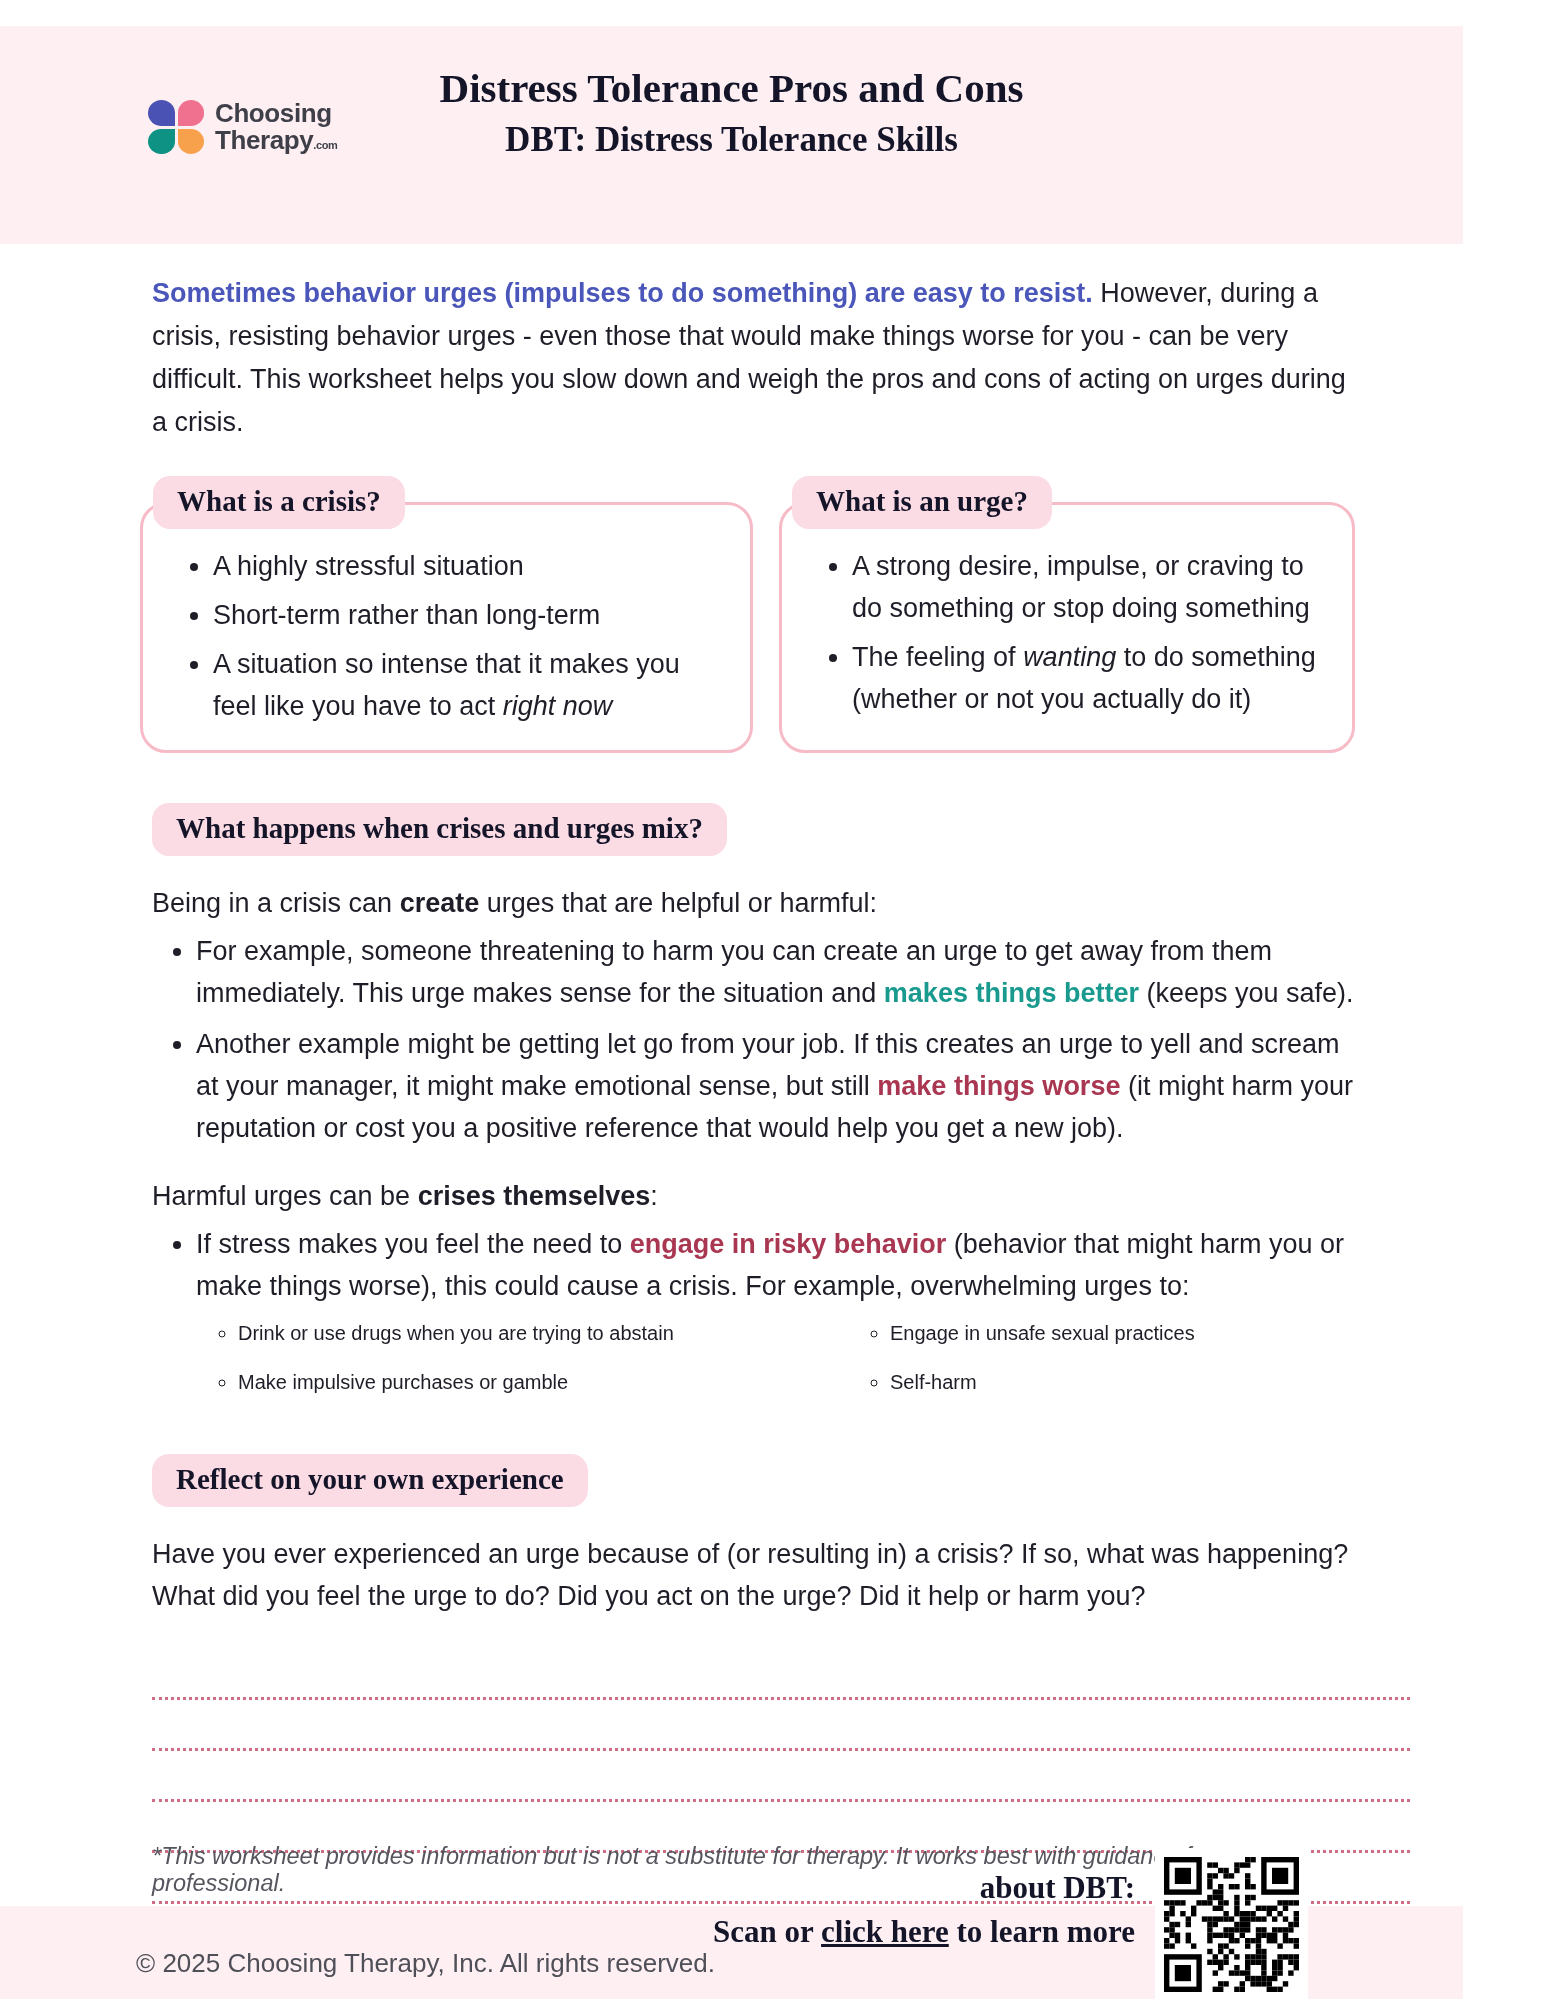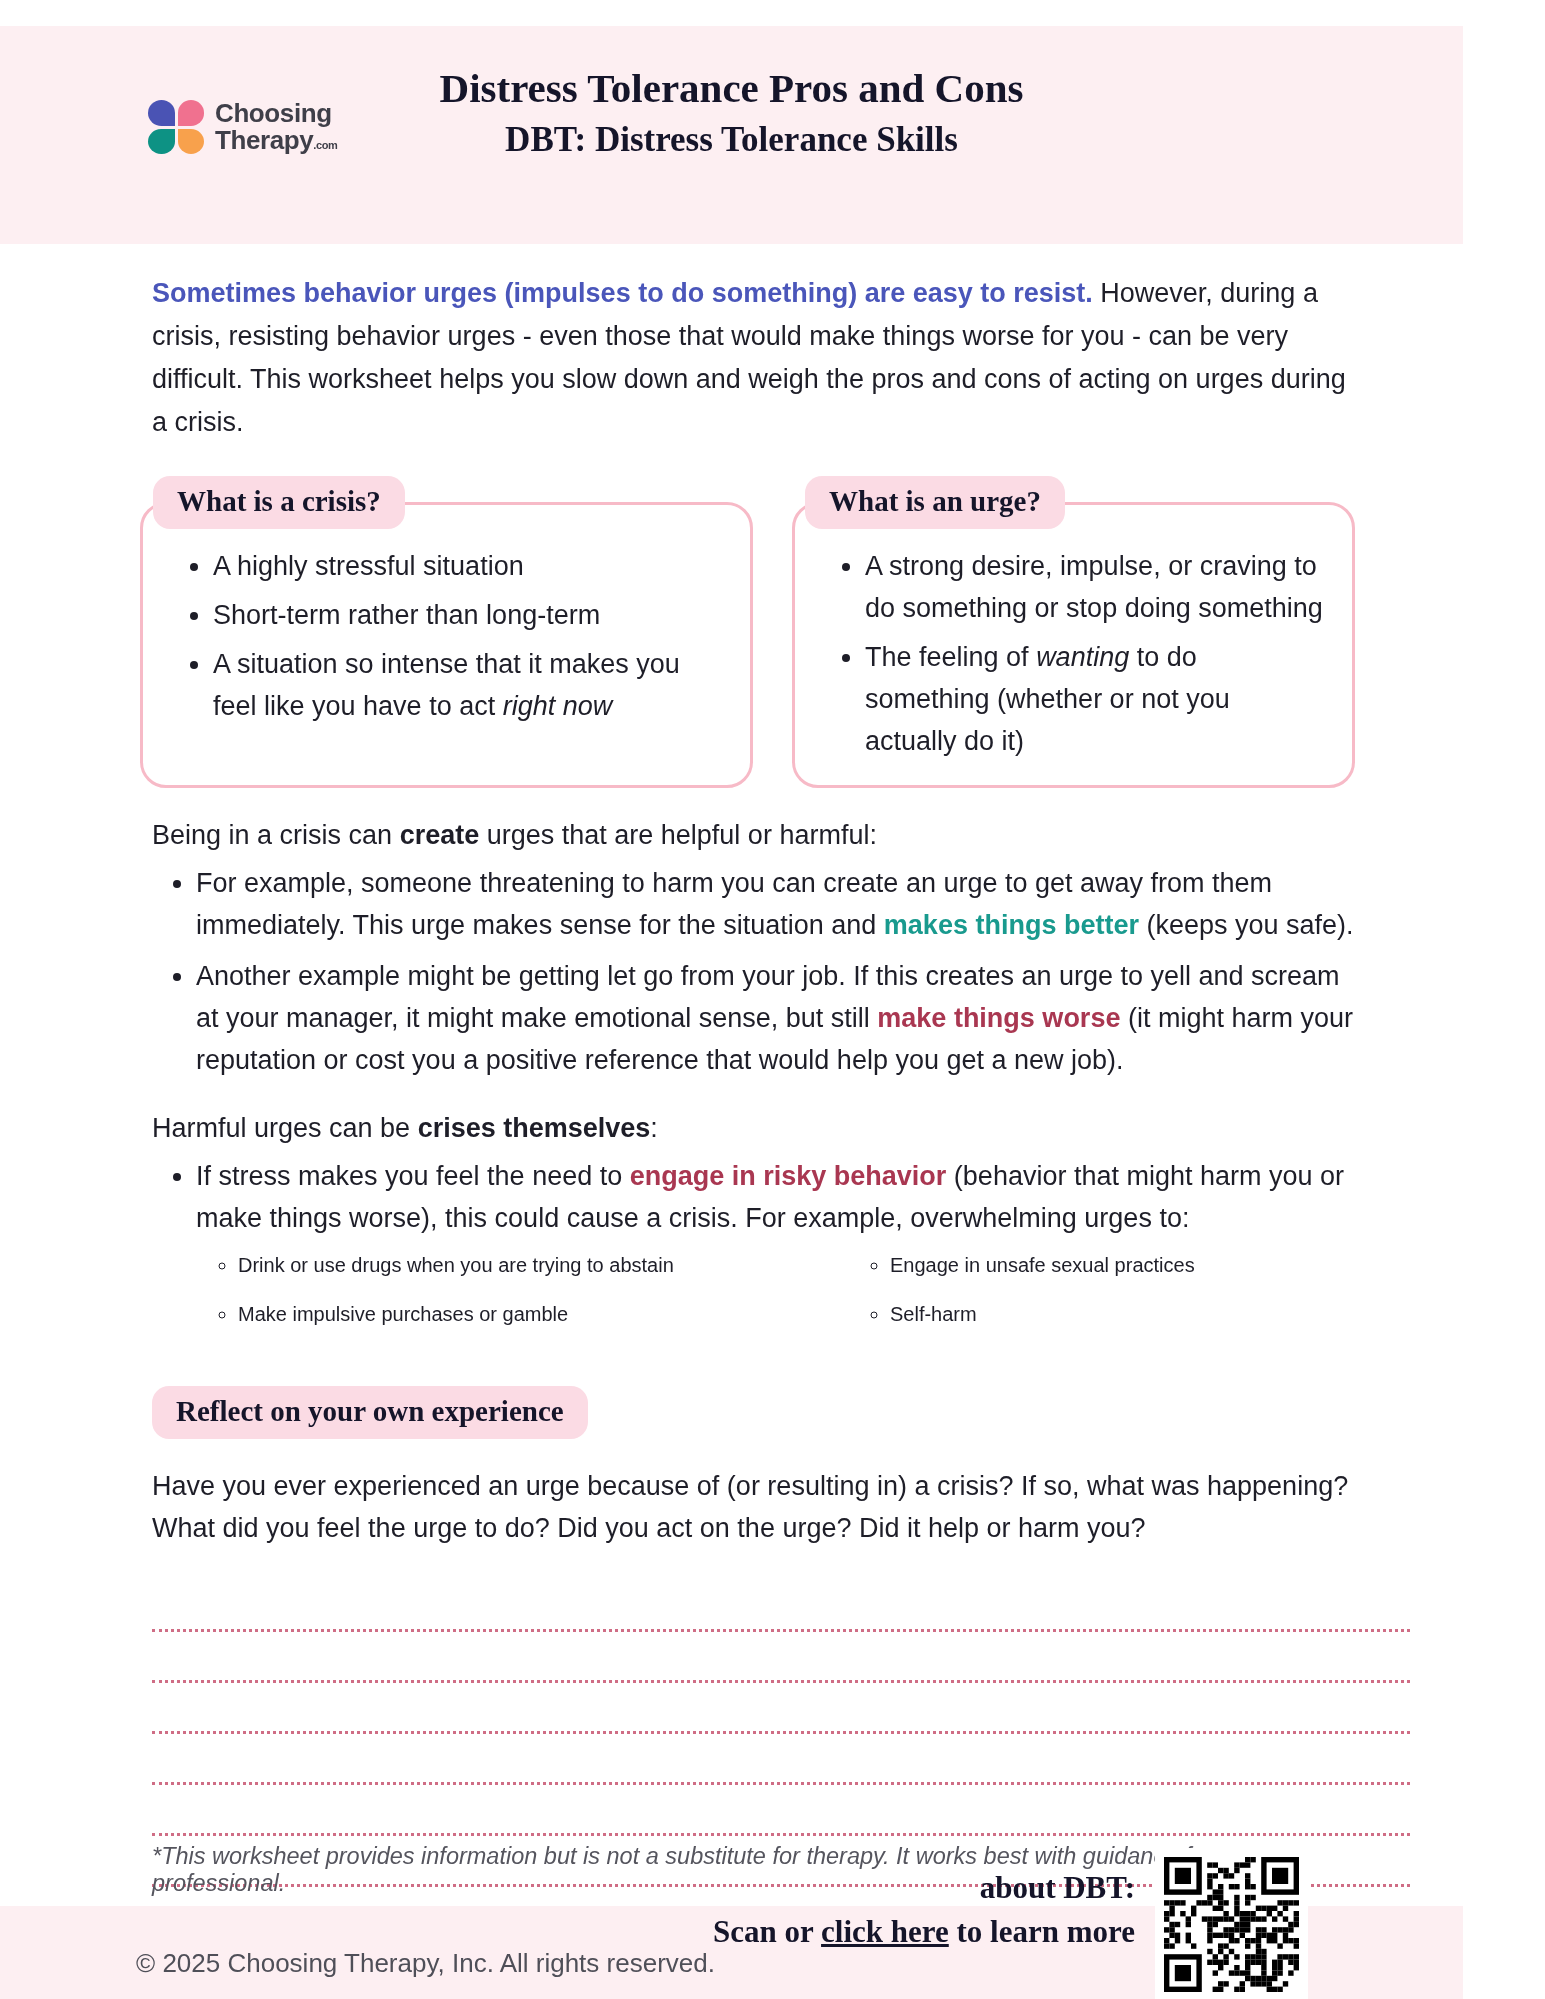--- a/index.html
+++ b/index.html
@@ -26,21 +26,21 @@
   .subtitle { font-size:35px; font-weight:700; margin-top:8px; }
   
   .intro { margin:28px 112px 0 152px; font-size:27px; line-height:43px; }
   .intro-highlight { color:var(--accent-blue,#4a56ba); font-weight:700; }
   .para { margin:26px 112px 0 152px; font-size:27px; line-height:42px; }
   .b { font-weight:700; }
   .i { font-style:italic; }
   .teal { color:var(--accent-teal,#199a8e); font-weight:700; }
   .red  { color:var(--accent-red,#a93751); font-weight:700; }
   
-  .boxes { display:flex; gap:39px; margin:58px 108px 0 140px; }
+  .boxes { display:flex; gap:26px; margin:58px 108px 0 140px; }
   .info-box { position:relative; border:3px solid var(--box-border,#f7bac7); border-radius:26px;
               padding:40px 24px 16px 28px; min-height:222px; }
   .info-box.left { flex:0 0 613px; }
   .info-box.right { flex:1; }
   .box-pill { position:absolute; top:-29px; left:10px; }
   .pill { display:inline-block; background:var(--pill-pink,#fbdbe4); border-radius:17px;
           font-family:"Liberation Serif","DejaVu Serif",serif; font-weight:700; font-size:29px;
           padding:9px 24px 11px; color:#15152a; }
   .info-box ul { margin:0; padding-left:42px; font-size:27px; line-height:42px; }
   .info-box li { margin-bottom:7px; }
@@ -106,20 +106,23 @@
     </div>
     <div class="info-box right">
       <span class="pill box-pill">What is an urge?</span>
       <ul>
         <li>A strong desire, impulse, or craving to do something or stop doing something</li>
         <li><span>The feeling of </span><span class="i">wanting</span><span> to do something (whether or not you actually do it)</span></li>
       </ul>
     </div>
   </div>
 
+  <div class="pill-row">
+    <span class="pill">What happens when crises and urges mix?</span>
+  </div>
   <p class="para"><span>Being in a crisis can </span><span class="b">create</span><span> urges that are helpful or harmful:</span></p>
   <ul class="main-list">
     <li><span>For example, someone threatening to harm you can create an urge to get away from them immediately. This urge makes sense for the situation and </span><span class="teal">makes things better</span><span> (keeps you safe).</span></li>
     <li><span>Another example might be getting let go from your job. If this creates an urge to yell and scream at your manager, it might make emotional sense, but still </span><span class="red">make things worse</span><span> (it might harm your reputation or cost you a positive reference that would help you get a new job).</span></li>
   </ul>
 
   <p class="para"><span>Harmful urges can be </span><span class="b">crises themselves</span><span>:</span></p>
   <ul class="main-list">
     <li>
       <span>If stress makes you feel the need to </span><span class="red">engage in risky behavior</span><span> (behavior that might harm you or make things worse), this could cause a crisis. For example, overwhelming urges to:</span>

